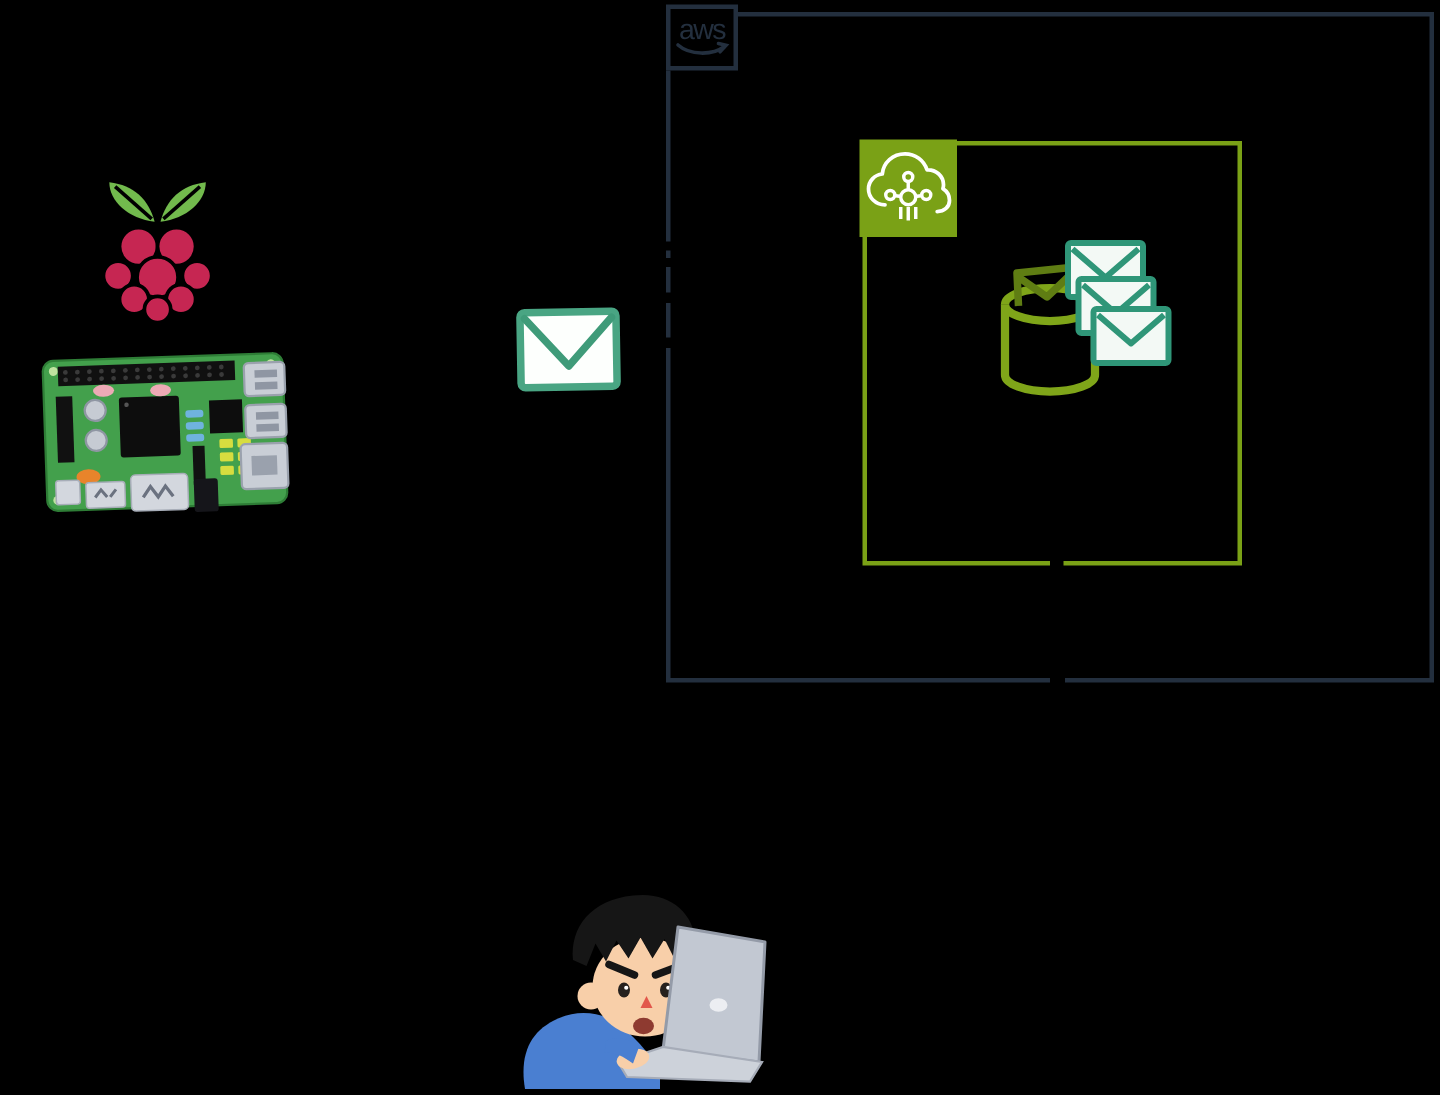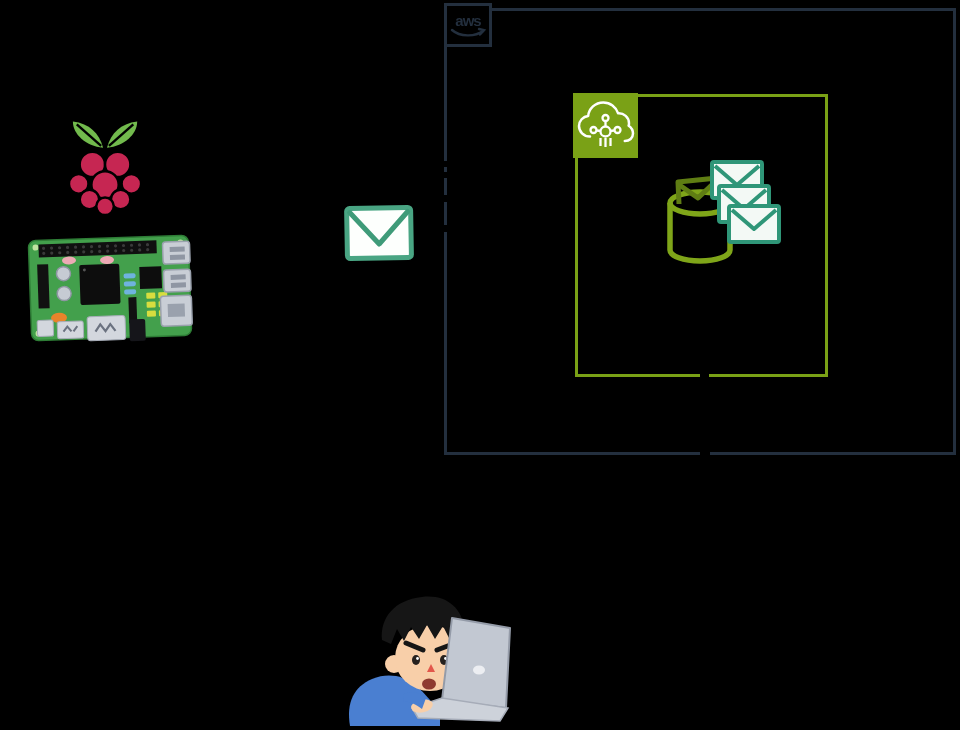--- a/index.html
+++ b/index.html
@@ -11,21 +11,21 @@
   .aws-box{
     position:absolute;left:444px;top:8px;width:512px;height:447px;
     border:3px solid var(--aws-border,#232F3E);box-sizing:border-box;
   }
   .aws-logo-box{
     position:absolute;left:444px;top:3px;width:48px;height:44px;
     border:3px solid var(--aws-border,#232F3E);box-sizing:border-box;
     background:#000;display:flex;flex-direction:column;align-items:center;justify-content:center;
   }
   .aws-text{
-    color:var(--aws-border,#232F3E);font-weight:bold;font-size:15px;line-height:17px;
+    color:var(--aws-border,#232F3E);font-weight:normal;font-size:19px;line-height:17px;
     letter-spacing:-1px;margin-top:1px;text-align:right;
   }
   .aws-swoosh{display:block;margin-top:-2px;}
   .aws-swoosh path{stroke:var(--aws-border,#232F3E);fill:none;stroke-width:2.4;stroke-linecap:round;}
   
   .group-box{
     position:absolute;left:575px;top:94px;width:253px;height:283px;
     border:3px solid var(--group-border,#7AA116);box-sizing:border-box;
   }
   .iot-icon{

